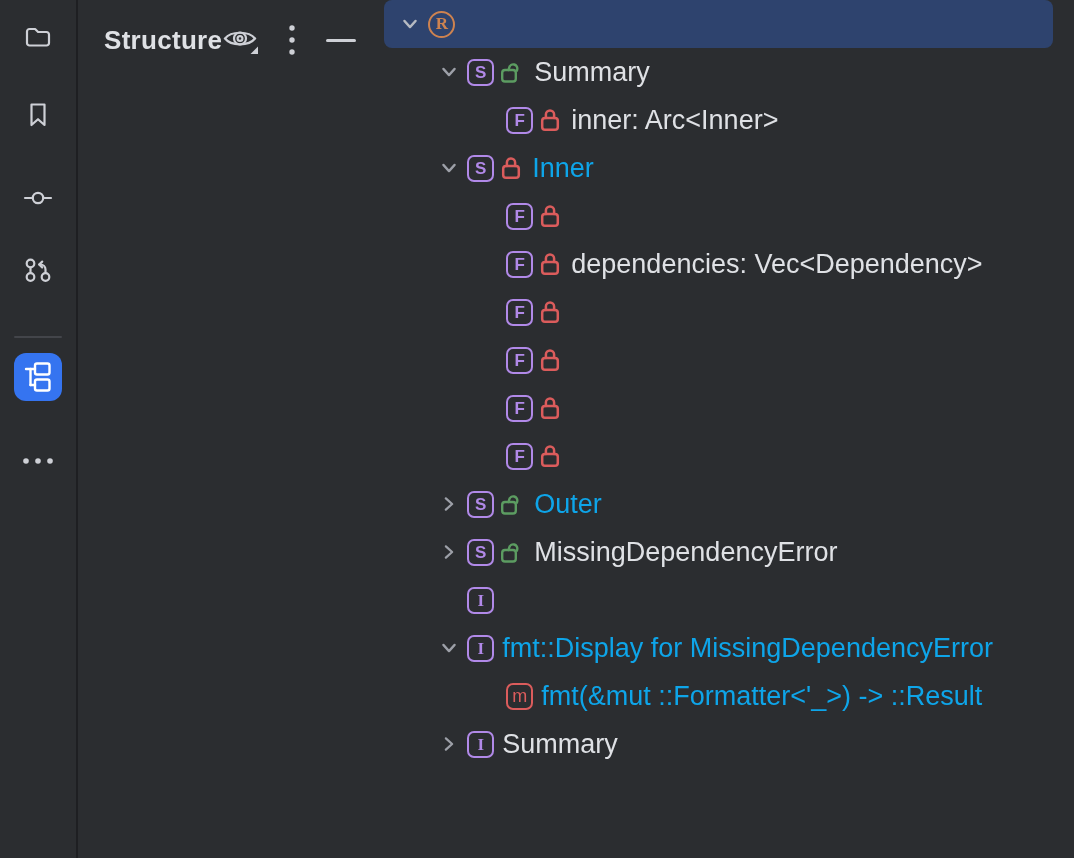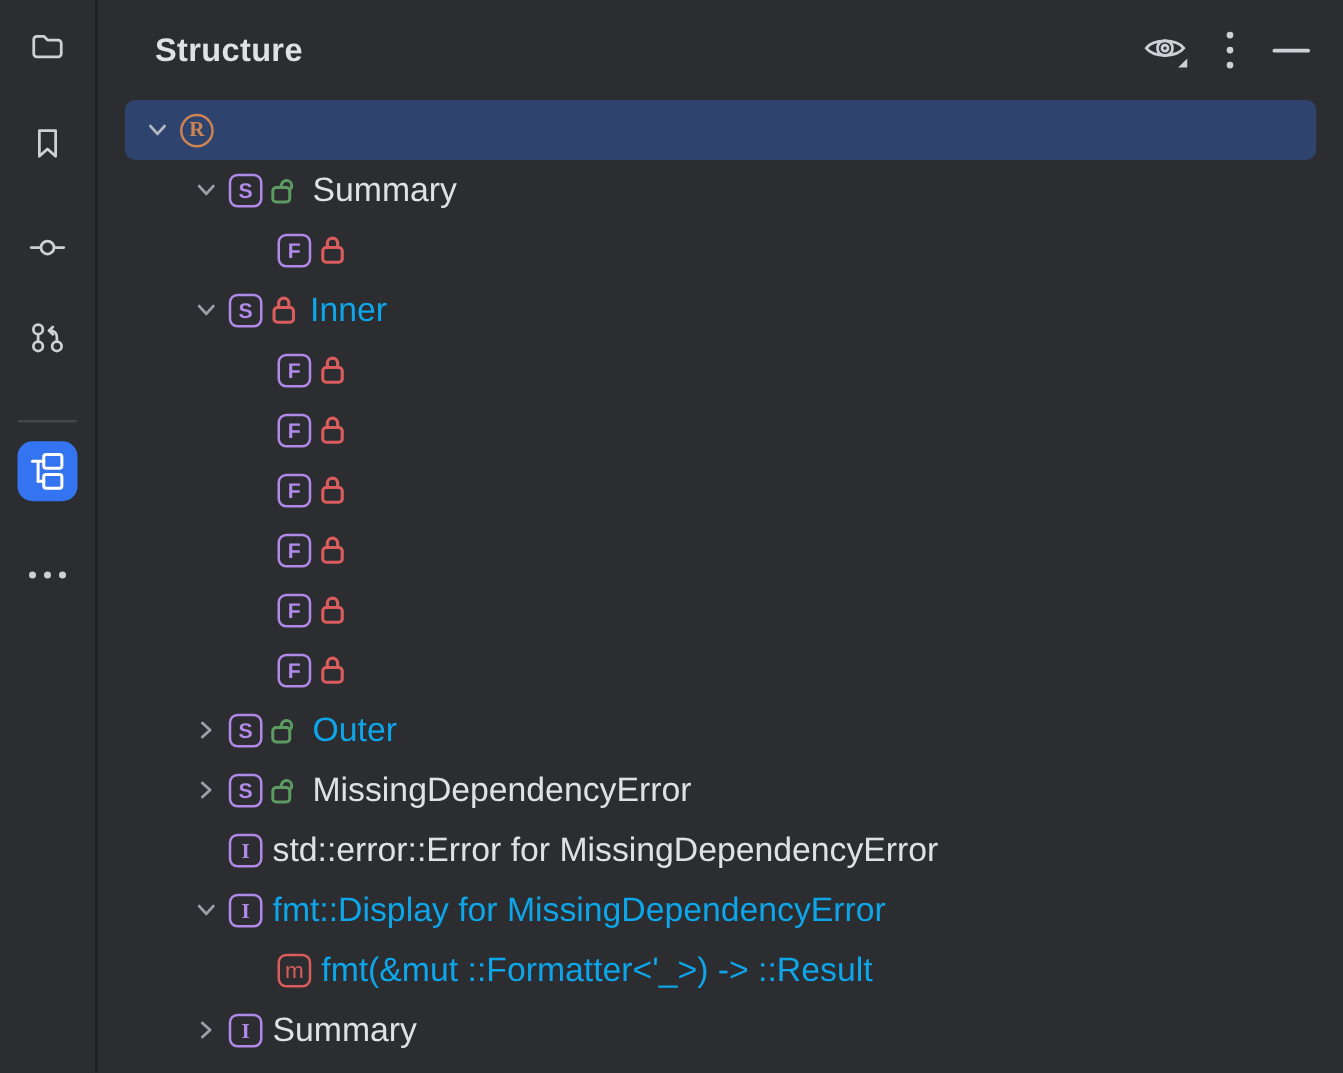--- a/index.html
+++ b/index.html
@@ -10,21 +10,21 @@
   
   .stripe { width:78px; flex:none; position:relative; border-right:2px solid #1E1F22; }
   .tb-btn { position:absolute; left:50%; transform:translateX(-50%);
     width:48px; height:48px; border-radius:12px;
     display:flex; align-items:center; justify-content:center; cursor:pointer; }
   .tb-btn.active { background:#3574F0; }
   .tb-divider { position:absolute; top:336px; left:14px; width:48px; height:2px;
     background:#43454A; border-radius:1px; }
 
   
-  .main { flex:1; display:flex; flex-direction:column; min-width:0;padding-left:20px; }
+  .main { flex:1; display:flex; min-width:0; }
   .panel-header { height:80px; flex:none; display:flex; align-items:center; padding:0 26px; }
   .panel-title { font-size:26px; font-weight:bold; color:#DFE1E5; letter-spacing:.3px; }
   .header-actions { margin-left:auto; display:flex; align-items:center; gap:30px; }
   .h-btn { display:flex; align-items:center; justify-content:center; cursor:pointer; }
   .hide-dash { width:30px; height:3px; background:#CED0D6; border-radius:2px; }
 
   
   .tree { flex:1; }
   .row { height:48px; display:flex; align-items:center;
     color:#DFE1E5; font-size:27px; white-space:nowrap; cursor:pointer; }
@@ -166,20 +166,21 @@
 
       <div class="row lvl2">
         <span class="chev"></span>
         <span class="gicon">F</span>
         <span class="lock">
           <svg width="22" height="26" viewBox="0 0 22 26" fill="none" stroke="#DB5C5C" stroke-width="2.5" stroke-linecap="round">
             <rect x="3.2" y="11" width="15.6" height="11.8" rx="2.8"></rect>
             <path d="M6.9 11 V7.6 a4.1 4.1 0 0 1 8.2 0 V11"></path>
           </svg>
         </span>
+        <span class="label">inner: Arc&lt;Inner&gt;</span>
       </div>
 
       <div class="row lvl1 accent">
         <span class="chev">
           <svg width="20" height="20" viewBox="0 0 16 16" fill="none" stroke="#9DA0A8" stroke-width="1.8" stroke-linecap="round" stroke-linejoin="round">
               <polyline points="3.5,5.5 8,10.5 12.5,5.5"></polyline>
             </svg>
         </span>
         <span class="gicon">S</span>
         <span class="lock">
@@ -204,20 +205,21 @@
 
       <div class="row lvl2">
         <span class="chev"></span>
         <span class="gicon">F</span>
         <span class="lock">
           <svg width="22" height="26" viewBox="0 0 22 26" fill="none" stroke="#DB5C5C" stroke-width="2.5" stroke-linecap="round">
             <rect x="3.2" y="11" width="15.6" height="11.8" rx="2.8"></rect>
             <path d="M6.9 11 V7.6 a4.1 4.1 0 0 1 8.2 0 V11"></path>
           </svg>
         </span>
+        <span class="label">dependencies: Vec&lt;Dependency&gt;</span>
       </div>
 
       <div class="row lvl2">
         <span class="chev"></span>
         <span class="gicon">F</span>
         <span class="lock">
           <svg width="22" height="26" viewBox="0 0 22 26" fill="none" stroke="#DB5C5C" stroke-width="2.5" stroke-linecap="round">
             <rect x="3.2" y="11" width="15.6" height="11.8" rx="2.8"></rect>
             <path d="M6.9 11 V7.6 a4.1 4.1 0 0 1 8.2 0 V11"></path>
           </svg>
@@ -285,21 +287,20 @@
             <rect x="2.2" y="11" width="13.6" height="11.5" rx="2.8"></rect>
             <path d="M8.6 11 V8.4 a4.1 4.1 0 0 1 8.2 0 V9.6" transform="rotate(14 8.6 11)"></path>
           </svg>
         </span>
         <span class="label">MissingDependencyError</span>
       </div>
 
       <div class="row lvl1 tight">
         <span class="chev"></span>
         <span class="gicon iface">I</span>
-        <span class="label">std::error::Error for MissingDependencyError</span>
       </div>
 
       <div class="row lvl1 accent tight">
         <span class="chev">
           <svg width="20" height="20" viewBox="0 0 16 16" fill="none" stroke="#9DA0A8" stroke-width="1.8" stroke-linecap="round" stroke-linejoin="round">
               <polyline points="3.5,5.5 8,10.5 12.5,5.5"></polyline>
             </svg>
         </span>
         <span class="gicon iface">I</span>
         <span class="label">fmt::Display for MissingDependencyError</span>

